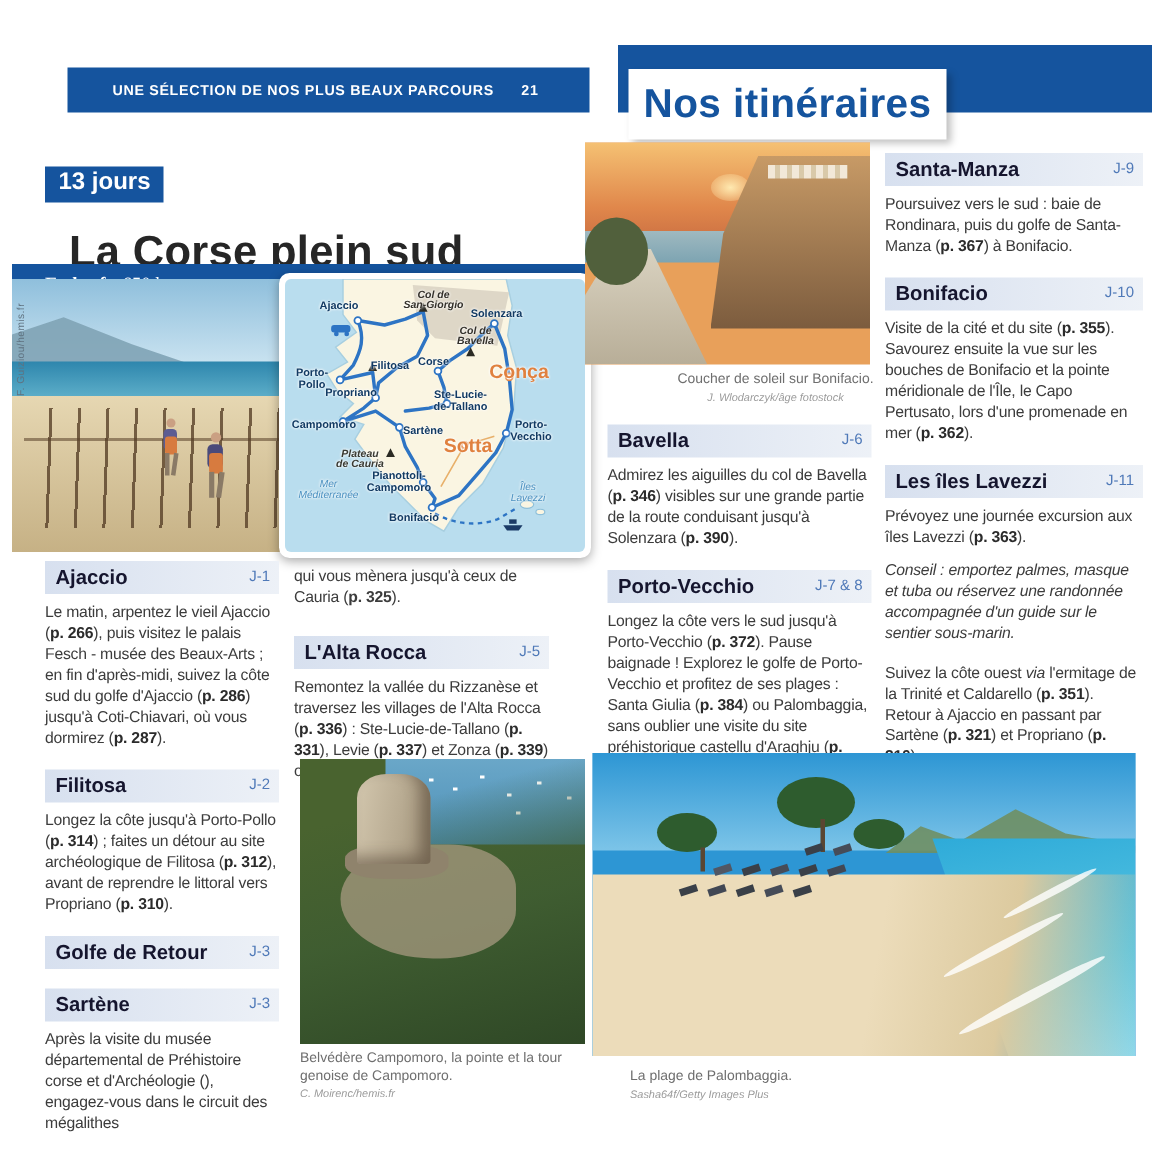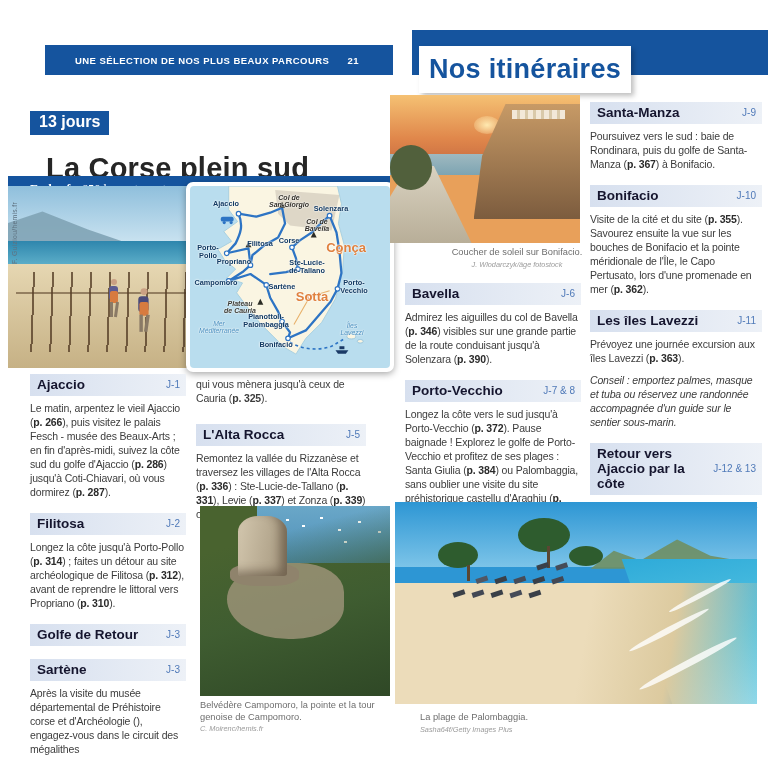--- a/index.html
+++ b/index.html
@@ -212,21 +212,21 @@
         <span class="maplabel town" style="left: 117px; top: 81px;">Ste-Lucie-
 de-Tallano</span>
         <span class="maplabel town" style="left: 26px; top: 97px;">Campomoro</span>
         <span class="maplabel town" style="left: 92px; top: 101px;">Sartène</span>
         <span class="maplabel town" style="left: 164px; top: 101px;">Porto-
 Vecchio</span>
         <span class="maplabel orange" style="left: 122px; top: 111px;">Sotta</span>
         <span class="maplabel idark" style="left: 50px; top: 121px;">Plateau
 de Cauria</span>
         <span class="maplabel town" style="left: 76px; top: 135px;">Pianottoli-
-Palombaggia</span>
+Campomoro</span>
         <span class="maplabel iblue" style="left: 162px; top: 143px;">Îles
 Lavezzi</span>
         <span class="maplabel town" style="left: 86px; top: 159px;">Bonifacio</span>
         <span class="maplabel iblue" style="left: 29px; top: 141px;">Mer
 Méditerranée</span>
       </div>
   </div>
 </div>
 
 <div class="photo" id="bonifacio-photo">
@@ -318,24 +318,20 @@
   </section>
   <section class="sec">
     <div class="sec-head">
       <span class="sec-title">Les îles Lavezzi</span>
       <span class="sec-day">J-11</span>
     </div>
     <p class="sec-body">Prévoyez une journée excursion aux îles Lavezzi (<strong>p. 363</strong>).</p>
     <p class="sec-body note">Conseil : emportez palmes, masque et tuba ou réservez une randonnée accompagnée d'un guide sur le sentier sous-marin.</p>
   </section>
   <section class="sec">
-    <div class="sec-head">
-      <span class="sec-title">Retour vers Ajaccio par la côte</span>
-      <span class="sec-day">J-12 &amp; 13</span>
-    </div>
     <p class="sec-body">Suivez la côte ouest <em>via</em> l'ermitage de la Trinité et Caldarello (<strong>p. 351</strong>). Retour à Ajaccio en passant par Sartène (<strong>p. 321</strong>) et Propriano (<strong>p. 310</strong>).</p>
   </section>
 </div>
 
 <div class="photo" id="campomoro-photo">
   <div class="abs c-sea"></div>
   <div class="abs c-boats"></div>
   <div class="abs c-green"></div>
   <div class="abs c-rock"></div>
   <div class="abs c-tbase"></div>

